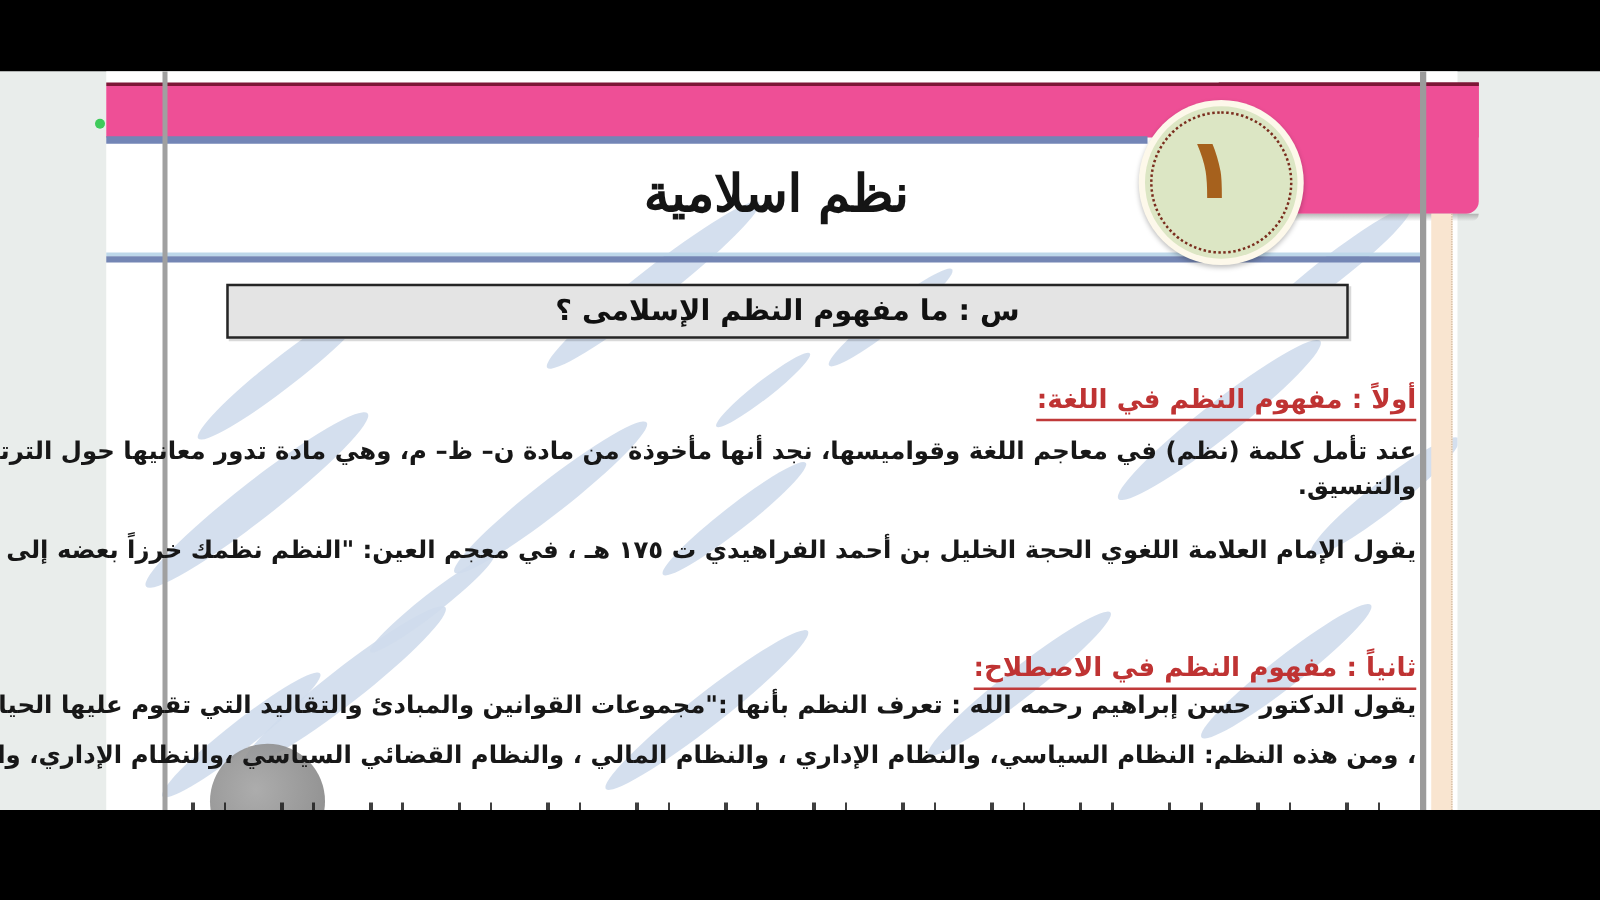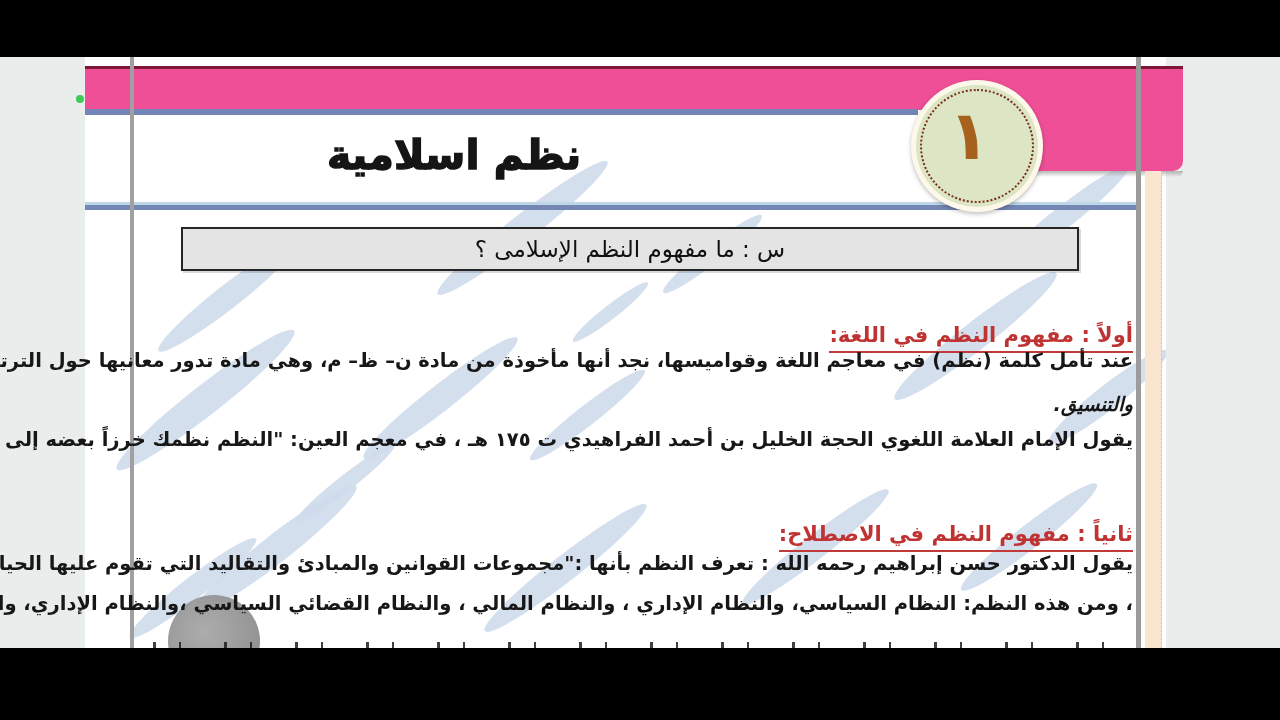--- a/index.html
+++ b/index.html
@@ -87,51 +87,51 @@
     border:2px dotted #7a2d1e;
   }
   .badge-num {
     font-size:68px; font-weight:bold; color:#a6611d; line-height:1;
     transform:translate(-8px,-10px);
   }
 
   
   .doc-title {
     position:absolute; left:327px; top:74px; width:400px; height:54px;
-    text-align:left; direction:rtl;
-    font-size:41px; font-weight:700; color:#151515; letter-spacing:1px;
+    text-align:right; direction:rtl;
+    font-size:41px; font-weight:400; color:#151515; letter-spacing:1px;
     -webkit-text-stroke:1.5px #151515;
   }
   .question-box {
     position:absolute; left:181px; top:170px; width:898px; height:44px;
     background:#e4e4e4; border:2px solid #252525;
     box-shadow:2px 2px 0 rgba(0,0,0,.15);
     display:flex; align-items:center; justify-content:center;
   }
   .question-text {
-    direction:rtl; font-size:23px; font-weight:normal; color:#111;
+    direction:rtl; font-size:23px; font-weight:bold; color:#111;
   }
 
   .red-heading {
     position:absolute; right:147px; direction:rtl; white-space:nowrap;
     font-size:21px; font-weight:bold; color:#bf3333;
   }
   .red-heading span {
     display:inline-block; border-bottom:2px solid #c03a3a; padding-bottom:4px;
   }
-  .h1-pos { top:266px; }
+  .h1-pos { top:250px; }
   .h2-pos { top:465px; }
 
   .body-line {
     position:absolute; right:147px; left:137px; direction:rtl;
     text-align:right; white-space:nowrap;
     font-size:19.5px; font-weight:bold; color:#171717; line-height:40px;
   }
   .p1l1 { top:284px; }
-  .p1l2 { top:328px;font-style:italic; }
+  .p1l2 { top:312px; }
   .p2l1 { top:363px; }
   .p2l2 { top:404px; }
   .p3l1 { top:487px; }
   .p3l2 { top:527px; }
 
   
   .clipped-line {
     position:absolute; right:147px; left:137px; top:585px; height:6px;
     background:repeating-linear-gradient(90deg,
       transparent 0 16px, #1d1d1d 16px 19px,

